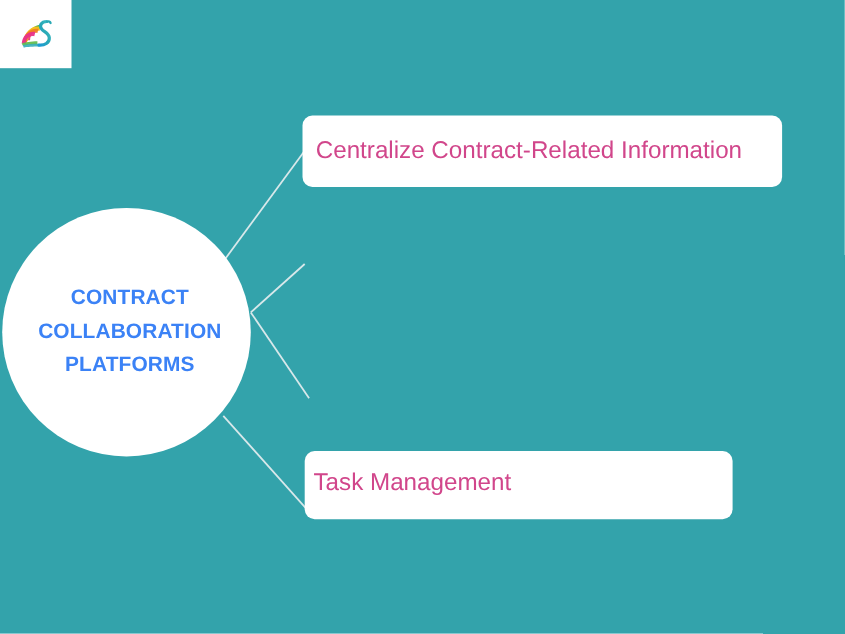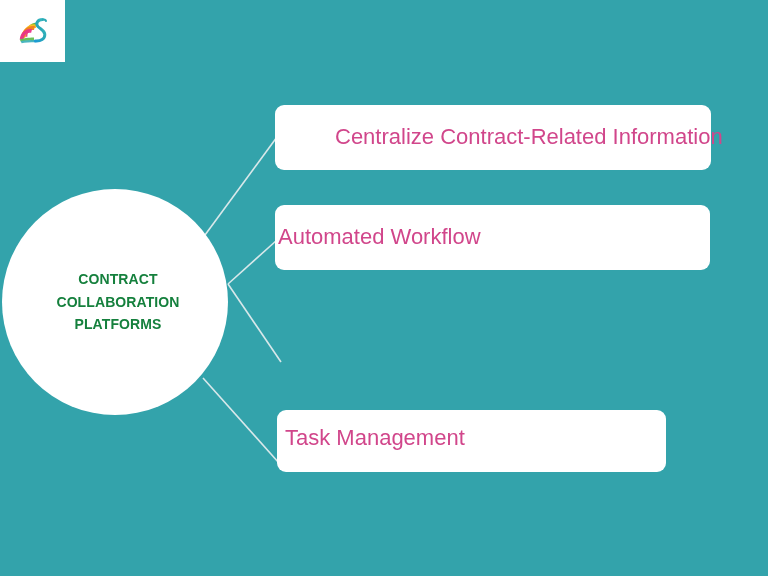--- a/index.html
+++ b/index.html
@@ -54,23 +54,23 @@
     top: 189px;
     width: 226px;
     height: 226px;
     border-radius: 50%;
     background: #ffffff;
     display: flex;
     align-items: center;
     justify-content: center;
   }
   #hub-label {
-    color: #15803d;
+    color: #3b82f6;
     font-weight: bold;
-    font-size: 14px;
+    font-size: 19px;
     line-height: 1.62;
     text-align: center;
     letter-spacing: 0.1px;
     white-space: pre-line;
     padding-left: 6px;
   }
 
   
   .card {
     position: absolute;
@@ -130,25 +130,22 @@
     </svg>
   </div>
 
   <div id="hub">
     <div id="hub-label">CONTRACT
 COLLABORATION
 PLATFORMS</div>
   </div>
 
   <div class="card" style="left:275px; top:105px; width:436px; height:65px;">
-    <div class="card-label" style="left:12px; top:19px;margin-left:48px;">Centralize Contract-Related Information</div>
+    <div class="card-label" style="left:12px; top:19px;">Centralize Contract-Related Information</div>
   </div>
 
-  <div class="card" style="left:275px; top:205px; width:435px; height:65px;">
-    <div class="card-label" style="left:3px; top:19px;">Automated Workflow</div>
-  </div>
 
 
   <div class="card" style="left:277px; top:410px; width:389px; height:62px;">
     <div class="card-label" style="left:8px; top:15px;">Task Management</div>
   </div>
 
 </div>
 
 </body></html>

